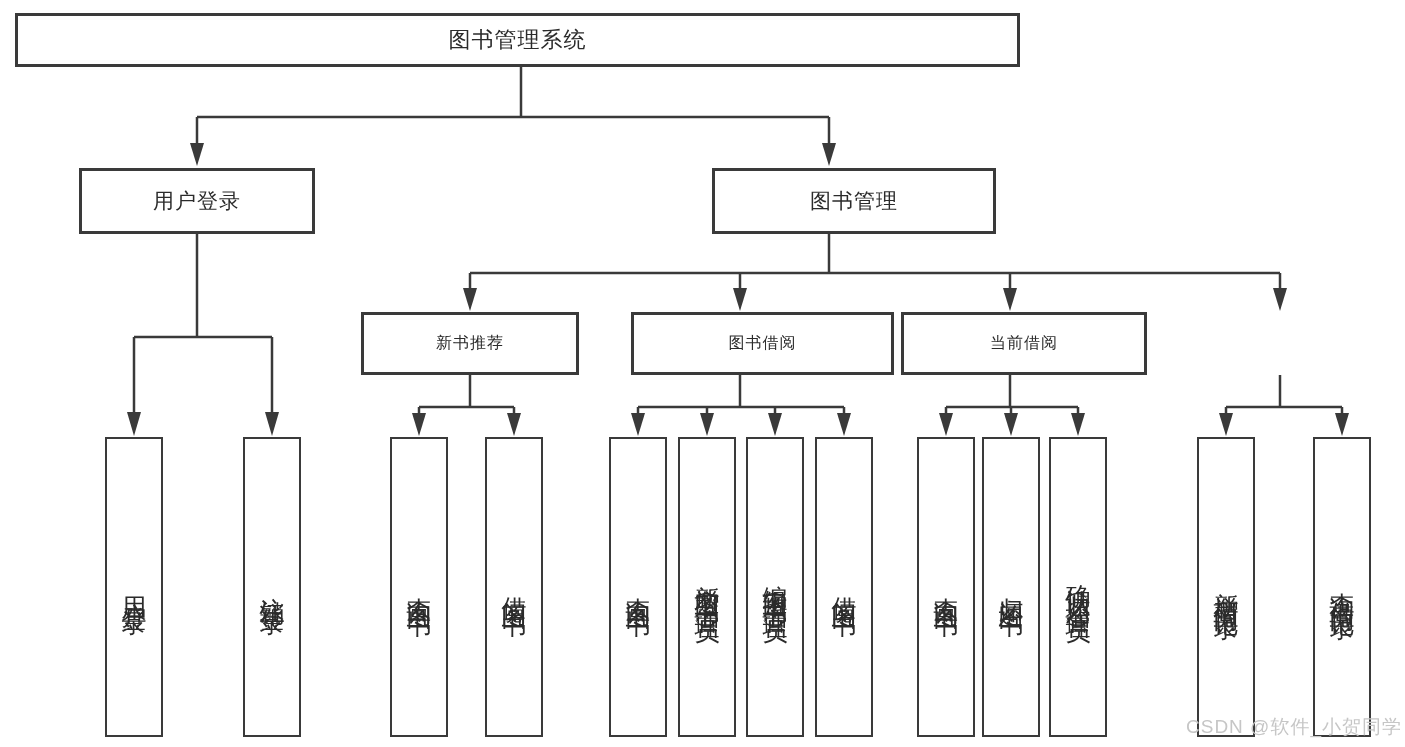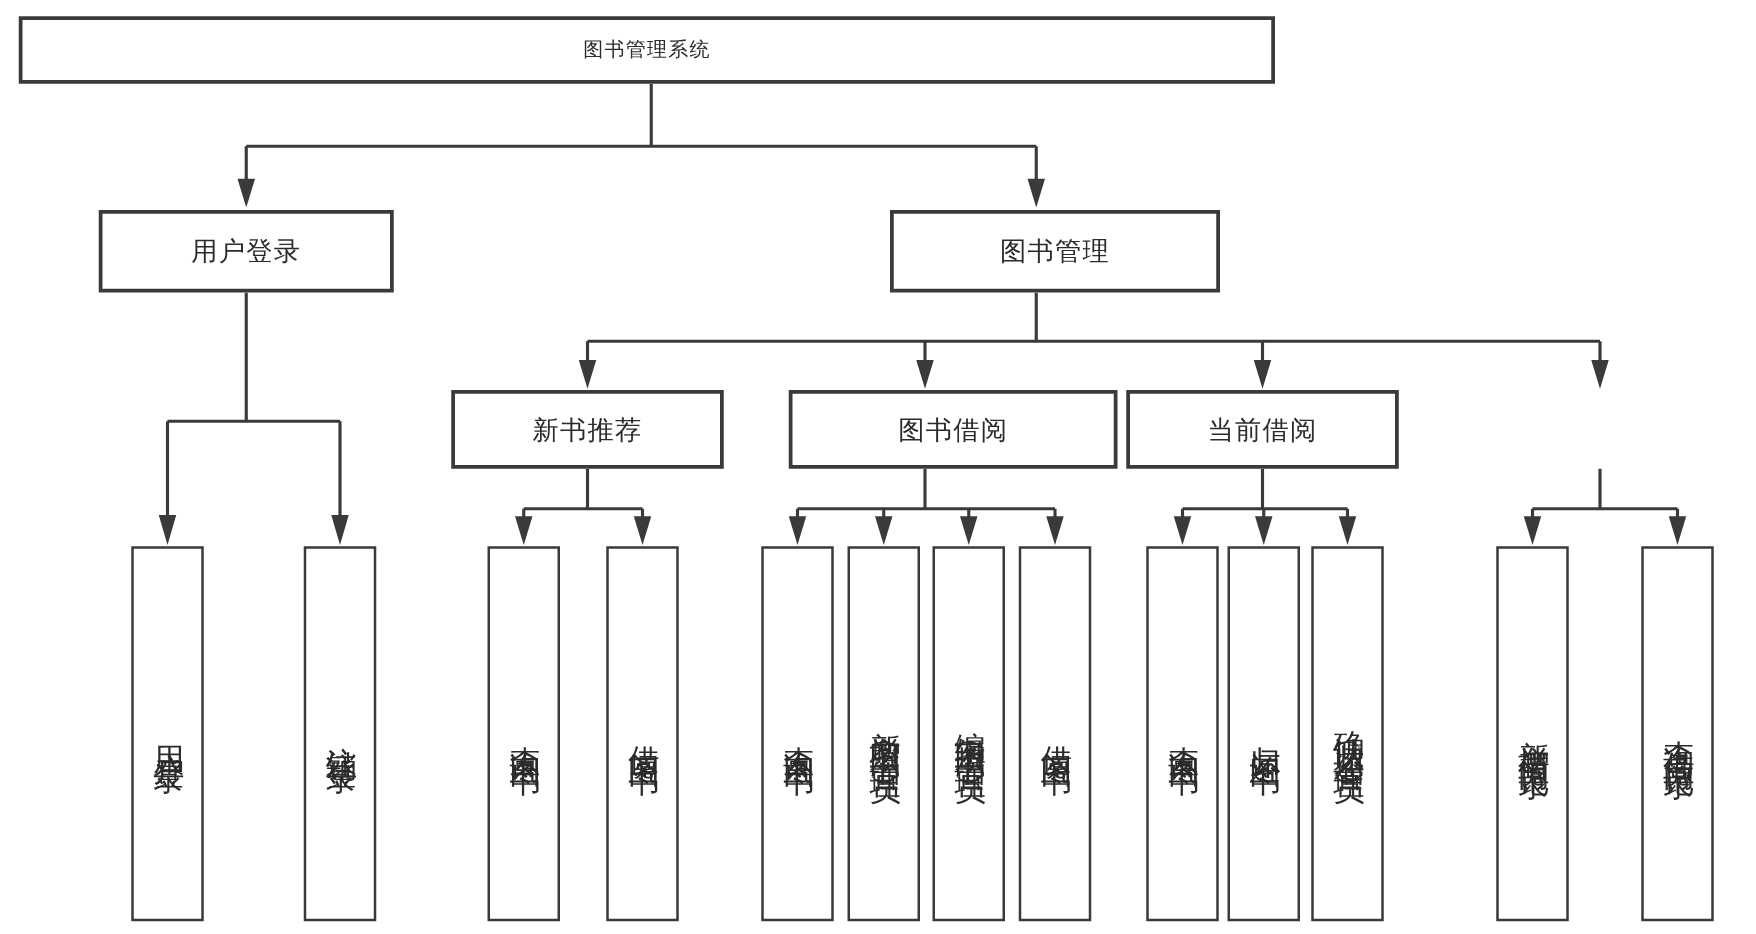--- a/index.html
+++ b/index.html
@@ -21,23 +21,23 @@
     position: absolute;
     background: #ffffff;
     border: 3px solid #3a3a3a;
     box-sizing: border-box;
     display: flex;
     align-items: center;
     justify-content: center;
     color: #2b2b2b;
     z-index: 2;
   }
-  .box.root  { font-size: 16px; letter-spacing: 1px; justify-content: center; }
+  .box.root  { font-size: 22px; letter-spacing: 1px; justify-content: center; }
   .box.lvl2  { font-size: 21px; letter-spacing: 1px; }
-  .box.lvl3  { font-size: 21px; letter-spacing: 1px; }
+  .box.lvl3  { font-size: 16px; letter-spacing: 1px; }
   .box.leaf  { border-width: 2px; }
   .leaf .vtext {
     writing-mode: vertical-rl;
     text-orientation: mixed;
     font-size: 25px;
     letter-spacing: 5px;
     line-height: 1;
     white-space: nowrap;
   }
   #watermark {
@@ -129,31 +129,31 @@
     </g>
   </svg>
 
   <div class="box root" style="left:15px; top:13px; width:1005px; height:54px;">
     <span>图书管理系统</span>
   </div>
 
   <div class="box lvl2" style="left:79px; top:168px; width:236px; height:66px;">
     <span>用户登录</span>
   </div>
-  <div class="box lvl2" style="left:712px; top:168px; width:264px; height:66px;">
+  <div class="box lvl2" style="left:712px; top:168px; width:284px; height:66px;">
     <span>图书管理</span>
   </div>
 
   <div class="box lvl3" style="left:361px; top:312px; width:218px; height:63px;">
     <span>新书推荐</span>
   </div>
   <div class="box lvl3" style="left:631px; top:312px; width:263px; height:63px;">
     <span>图书借阅</span>
   </div>
-  <div class="box lvl3" style="left:901px; top:312px; width:218px; height:63px;">
+  <div class="box lvl3" style="left:901px; top:312px; width:246px; height:63px;">
     <span>当前借阅</span>
   </div>
 
   <div class="box leaf" style="left:105px; top:437px; width:58px; height:300px;">
     <span class="vtext">用户登录</span>
   </div>
   <div class="box leaf" style="left:243px; top:437px; width:58px; height:300px;">
     <span class="vtext">注销登录</span>
   </div>
 
@@ -187,14 +187,15 @@
     <span class="vtext">确认归还（管理员）</span>
   </div>
 
   <div class="box leaf" style="left:1197px; top:437px; width:58px; height:300px;">
     <span class="vtext">新增借阅记录</span>
   </div>
   <div class="box leaf" style="left:1313px; top:437px; width:58px; height:300px;">
     <span class="vtext">查询借阅记录</span>
   </div>
 
+  <div id="watermark">CSDN @软件_小贺同学</div>
 
 </div>
 
 </body></html>

